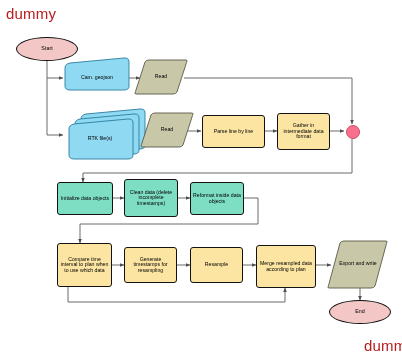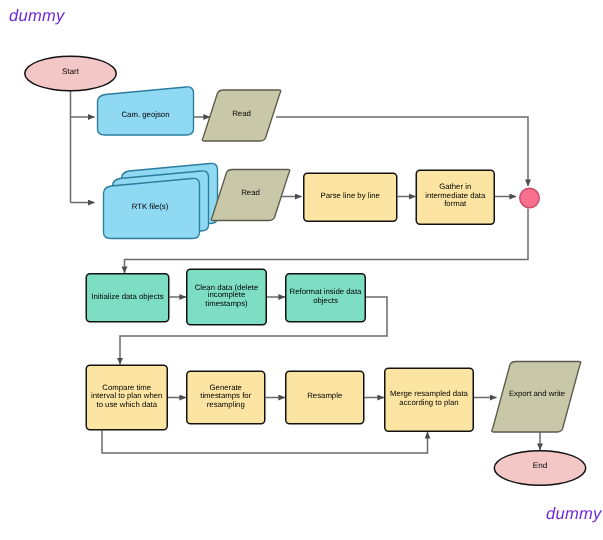--- a/index.html
+++ b/index.html
@@ -16,25 +16,24 @@
     color: #1a1a1a;
   }
   #canvas {
     position: absolute;
     left: 0; top: 0;
     width: 402px;
     height: 360px;
   }
   .wm {
     position: absolute;
-    font-size: 11px;
-    color: #6d28d9;
+    font-size: 15px;
+    color: #b91c1c;
     letter-spacing: 0.2px;
     white-space: nowrap;
-    font-style: italic;
   }
   #wm-top { left: 6px; top: 5px; }
   #wm-bottom { left: 364px; top: 337px; }
 
   .node {
     position: absolute;
     box-sizing: border-box;
     display: flex;
     align-items: center;
     justify-content: center;

